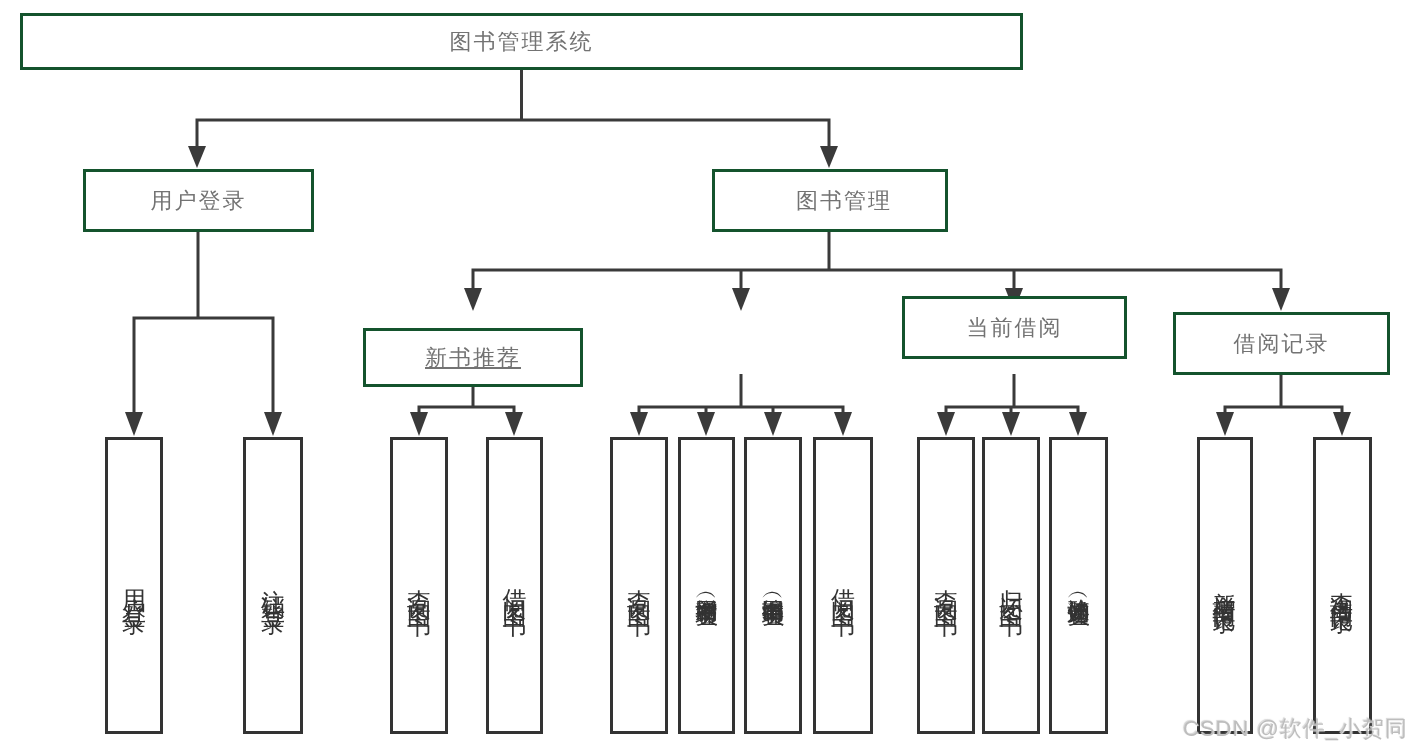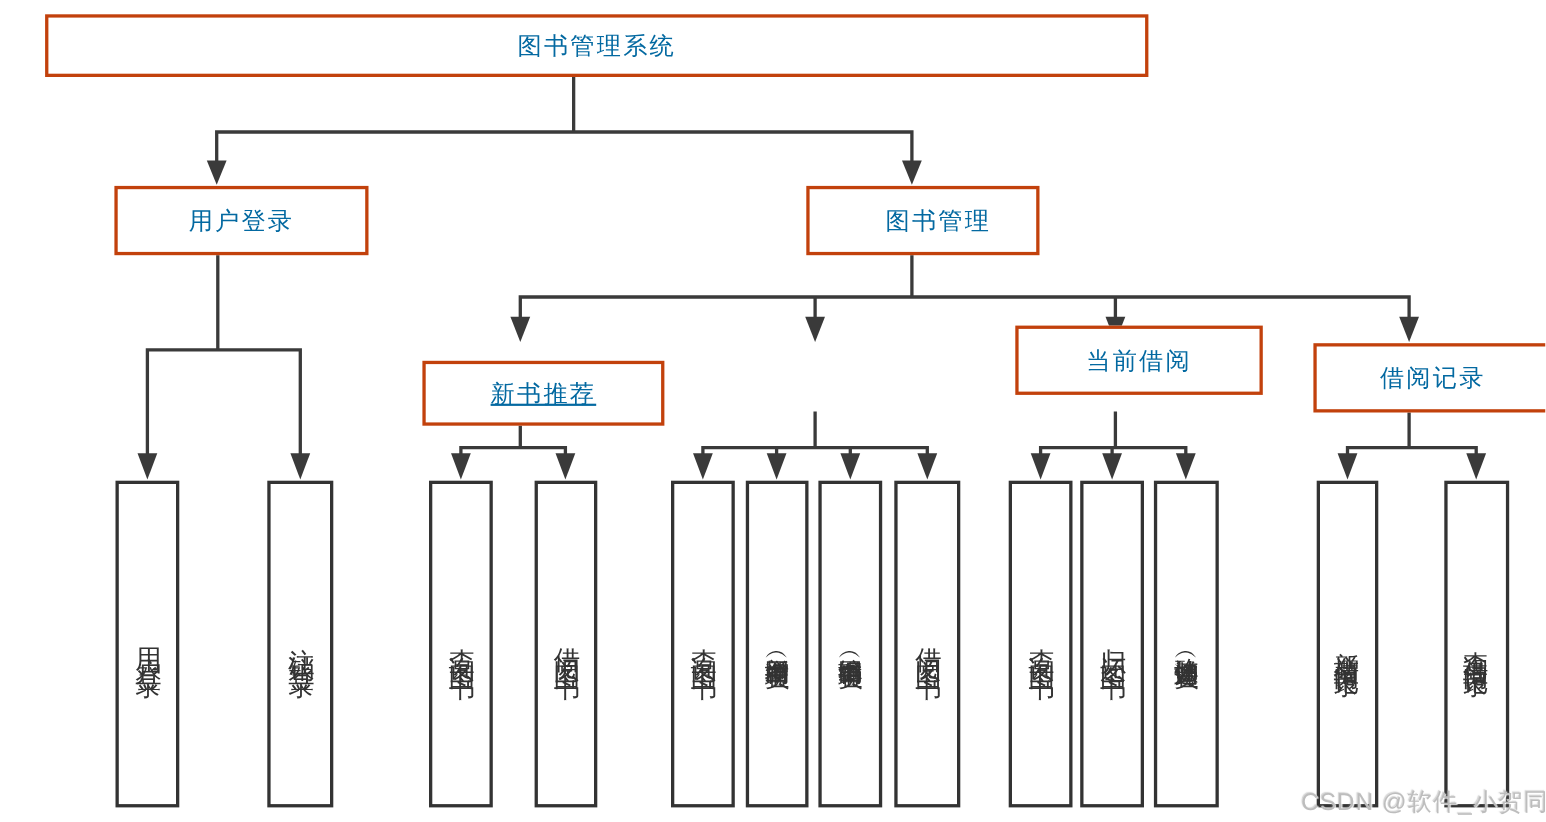--- a/index.html
+++ b/index.html
@@ -6,25 +6,25 @@
   #canvas{
     position:relative;
     width:1405px;height:747px;
     background:#ffffff;
     overflow:hidden;
     font-family:"Liberation Sans", sans-serif;
   }
   #connectors{position:absolute;left:0;top:0;width:1405px;height:747px;}
   .node{
     position:absolute;
-    border:3px solid #c2410c;
+    border:3px solid #14532d;
     background:#ffffff;
     box-sizing:border-box;
     display:flex;align-items:center;justify-content:center;
-    font-size:22px;color:#0369a1;letter-spacing:2px;margin-left:21px;
+    font-size:22px;color:#737373;letter-spacing:2px;
   }
   .leaf{
     position:absolute;top:437px;height:297px;width:58px;
     border:3px solid #333333;background:#ffffff;box-sizing:border-box;
     display:flex;align-items:center;justify-content:center;
   }
   .leaf .vtext{
     writing-mode:vertical-rl;text-orientation:mixed;
     font-size:24px;letter-spacing:8px;color:#333333;white-space:nowrap;
   }
@@ -73,21 +73,21 @@
     <polygon points="1069,412 1087,412 1078,436" fill="#3a3a3a"></polygon>
 
     <path d="M1281 374 V407 M1223.5 407 H1343.5 M1225 407 V414 M1342 407 V414" stroke="#3a3a3a" stroke-width="3" fill="none"></path>
     <polygon points="1216,412 1234,412 1225,436" fill="#3a3a3a"></polygon>
     <polygon points="1333,412 1351,412 1342,436" fill="#3a3a3a"></polygon>
   </svg>
 
   <div class="node" style="left:20px;top:13px;width:1003px;height:57px;">图书管理系统</div>
 
   <div class="node" style="left:83px;top:169px;width:231px;height:63px;">用户登录</div>
-  <div class="node" style="left:712px;top:169px;width:212px;height:63px;padding-left:28px;">图书管理</div>
+  <div class="node" style="left:712px;top:169px;width:236px;height:63px;padding-left:28px;">图书管理</div>
 
   <div class="node" style="left:363px;top:328px;width:220px;height:59px;text-decoration:underline;">新书推荐</div>
   <div class="node" style="left:902px;top:296px;width:225px;height:63px;">当前借阅</div>
   <div class="node" style="left:1173px;top:312px;width:217px;height:63px;">借阅记录</div>
 
   <div class="leaf" style="left:105px;">
     <span class="vtext">用户登录</span>
   </div>
   <div class="leaf" style="left:243px;width:60px;">
     <span class="vtext">注销登录</span>

